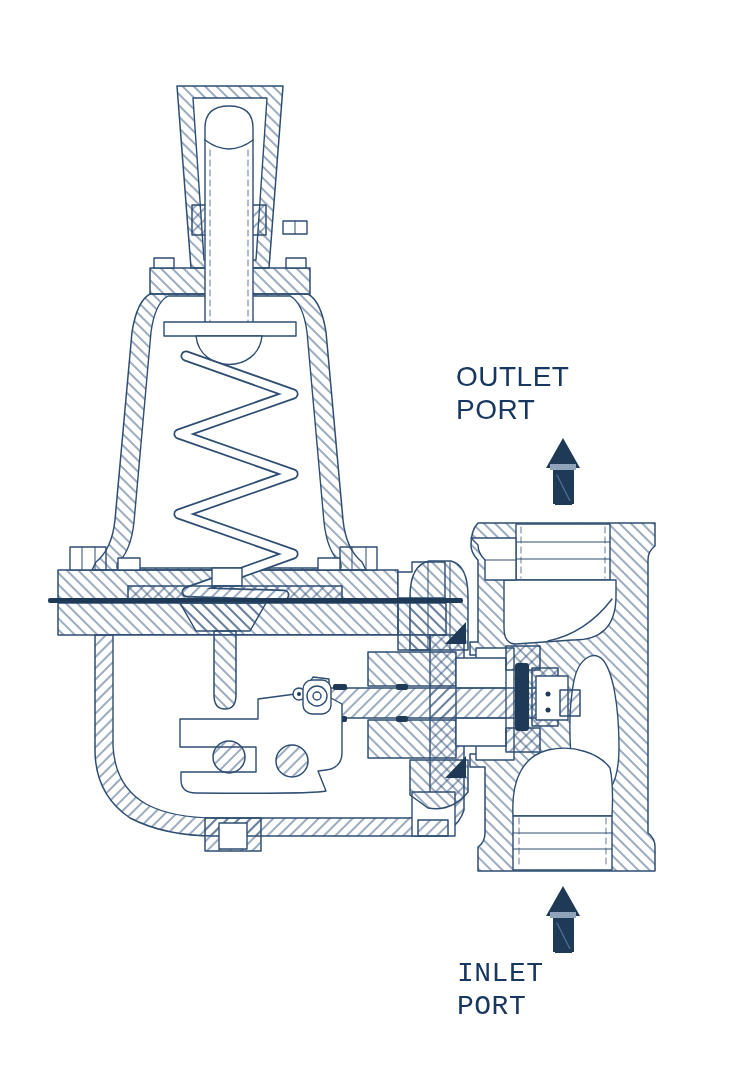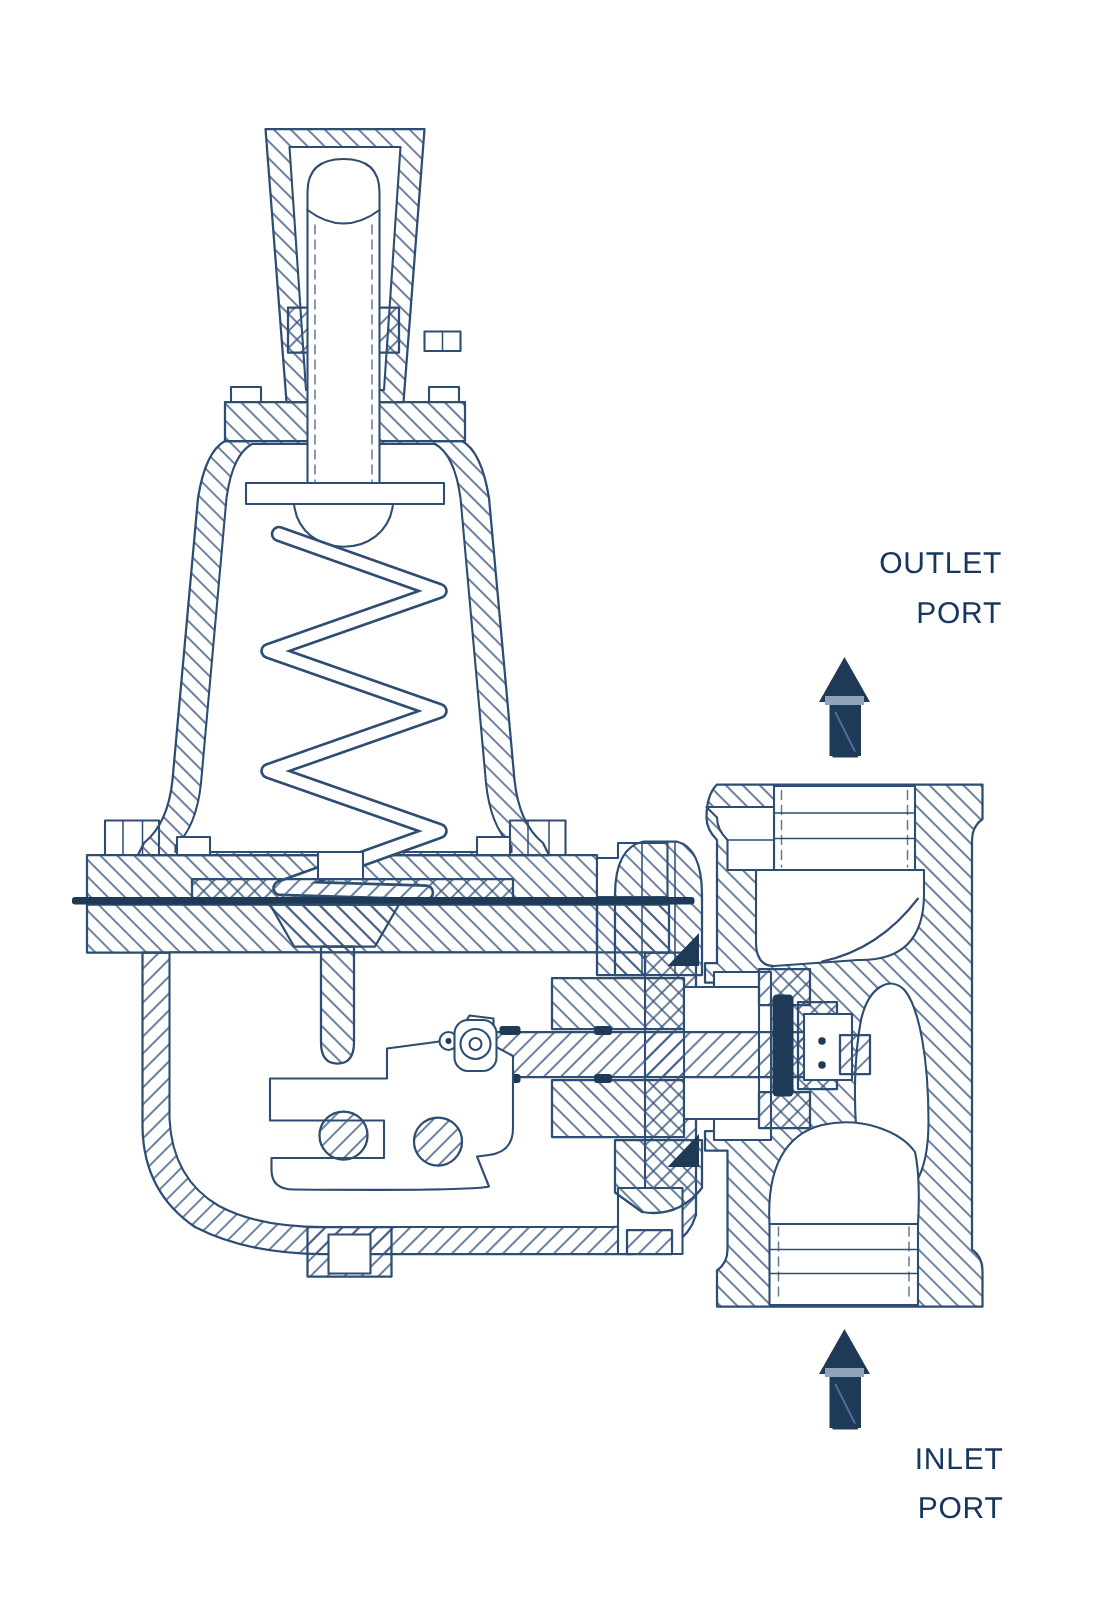--- a/index.html
+++ b/index.html
@@ -12,22 +12,22 @@
   svg{position:absolute;left:0;top:0;stroke-linejoin:round;stroke-linecap:round;}
   .oN{fill:none;stroke:var(--line);stroke-width:1.4;}
   .fA{fill:url(#hA);stroke:var(--line);stroke-width:1.5;}
   .fB{fill:url(#hB);stroke:var(--line);stroke-width:1.5;}
   .w{fill:#fff;stroke:var(--line);stroke-width:1.4;}
   .t{stroke:var(--line);stroke-width:1;fill:none;}
   .d{stroke:var(--line);stroke-width:1;fill:none;stroke-dasharray:6 4;opacity:.75;}
   .k{fill:var(--dark);stroke:none;}
   .spr1{fill:none;stroke:var(--line);stroke-width:11;}
   .spr2{fill:none;stroke:#fff;stroke-width:7.5;}
-  .port-label{position:absolute;width:212px;text-align:right;color:var(--text);
-              font-size:20px;line-height:33px;letter-spacing:.5px;font-weight:400;}
+  .port-label{position:absolute;width:212px;text-align:left;color:var(--text);
+              font-size:28px;line-height:33px;letter-spacing:.5px;font-weight:400;}
   .arrow-hl{stroke:#51719b;stroke-width:1.2;}
 </style>
 </head>
 <body>
 
 <div class="stage">
 
 <svg width="744" height="1078" viewBox="0 0 744 1078">
   <defs>
     <pattern id="hA" patternUnits="userSpaceOnUse" width="8" height="8" patternTransform="rotate(45)">
@@ -197,18 +197,18 @@
     <rect class="k" x="553" y="918" width="21" height="34"></rect>
     <line class="arrow-hl" x1="557" y1="923" x2="570" y2="949"></line>
     <rect x="555" y="949" width="17" height="4" fill="var(--dark)"></rect>
   </g>
 </svg>
 
 <div class="port-label" style="left:456px;top:360px;">
   <div>OUTLET</div>
   <div>PORT</div>
 </div>
-<div class="port-label" style="left:457px;top:957px;">
+<div class="port-label" style="left:457px;top:957px;font-family:Liberation Mono, monospace;">
   <div>INLET</div>
   <div>PORT</div>
 </div>
 
 </div>
 
 </body></html>

